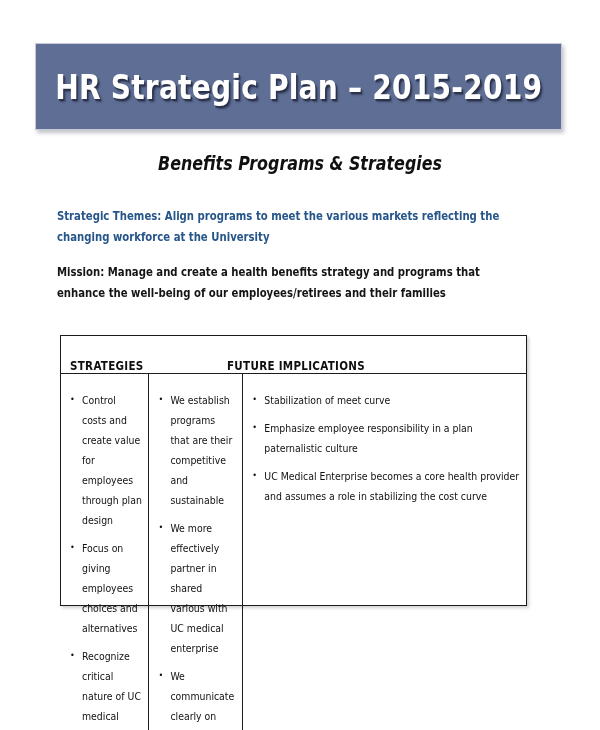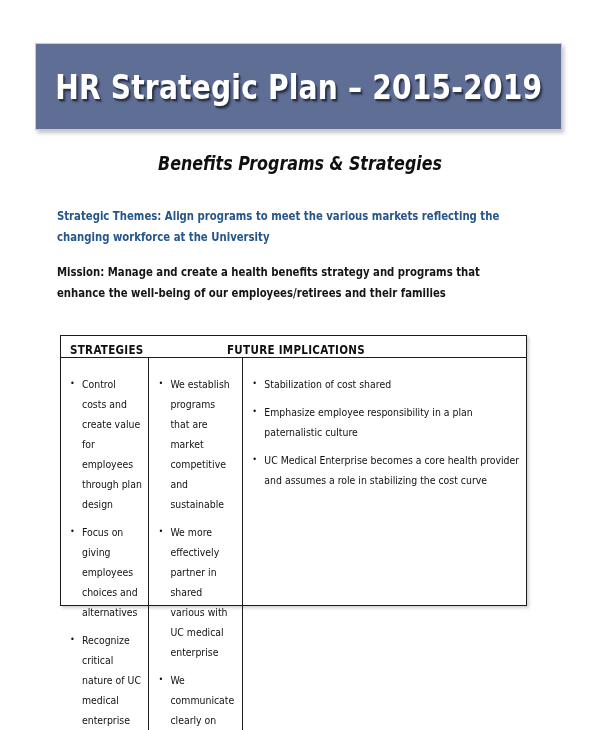--- a/index.html
+++ b/index.html
@@ -117,20 +117,21 @@
   .col-3 { flex: 1 1 auto; }
 
   .th {
     padding: 7px 0 0 9px;
     font-family: "Liberation Sans Narrow", "DejaVu Sans Condensed", "Liberation Sans", sans-serif;
     font-size: 11.5px;
     font-weight: 700;
     color: #0f0f0f;
     letter-spacing: 0.3px;
     white-space: nowrap;
+    margin-top: 16px;
   }
 
   ul.bullets {
     margin: 0;
     padding: 9px 6px 0 20px;
     list-style: none;
   }
   ul.bullets li {
     position: relative;
     font-family: "Liberation Sans Narrow", "DejaVu Sans Condensed", "Liberation Sans", sans-serif;
@@ -180,28 +181,28 @@
       <div class="col col-1">
         <ul class="bullets">
           <li>Control costs and create value for employees through plan design</li>
           <li>Focus on giving employees choices and alternatives</li>
           <li>Recognize critical nature of UC medical enterprise with regards to pricing</li>
 
         </ul>
       </div>
       <div class="col col-2">
         <ul class="bullets">
-          <li>We establish programs that are market competitive and sustainable</li>
+          <li>We establish programs that are their competitive and sustainable</li>
           <li>We more effectively partner in shared various with UC medical enterprise</li>
           <li>We communicate clearly on choice, value and accountability</li>
         </ul>
       </div>
       <div class="col col-3">
         <ul class="bullets">
-          <li>Stabilization of cost shared</li>
+          <li>Stabilization of meet curve</li>
           <li>Emphasize employee responsibility in a plan paternalistic culture</li>
           <li>UC Medical Enterprise becomes a core health provider and assumes a role in stabilizing the cost curve</li>
         </ul>
       </div>
     </div>
 
   </div>
 
 </div>
 

